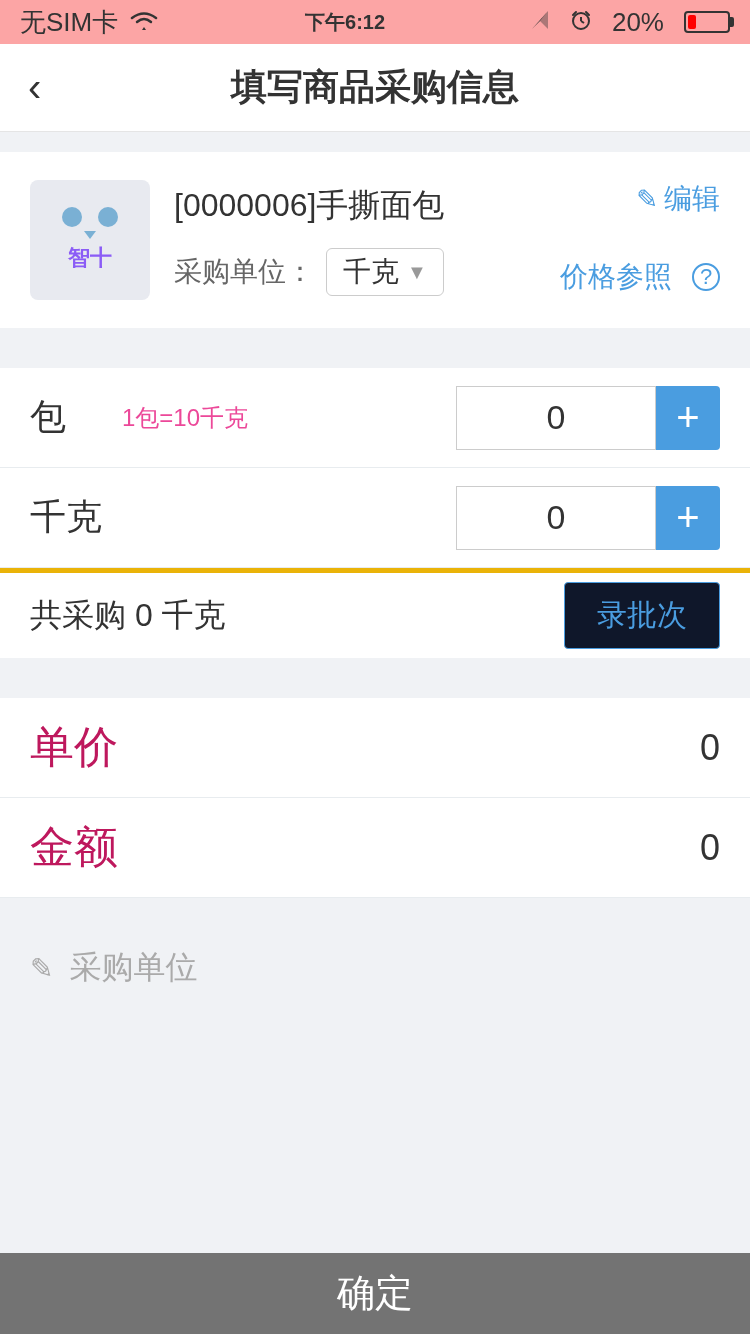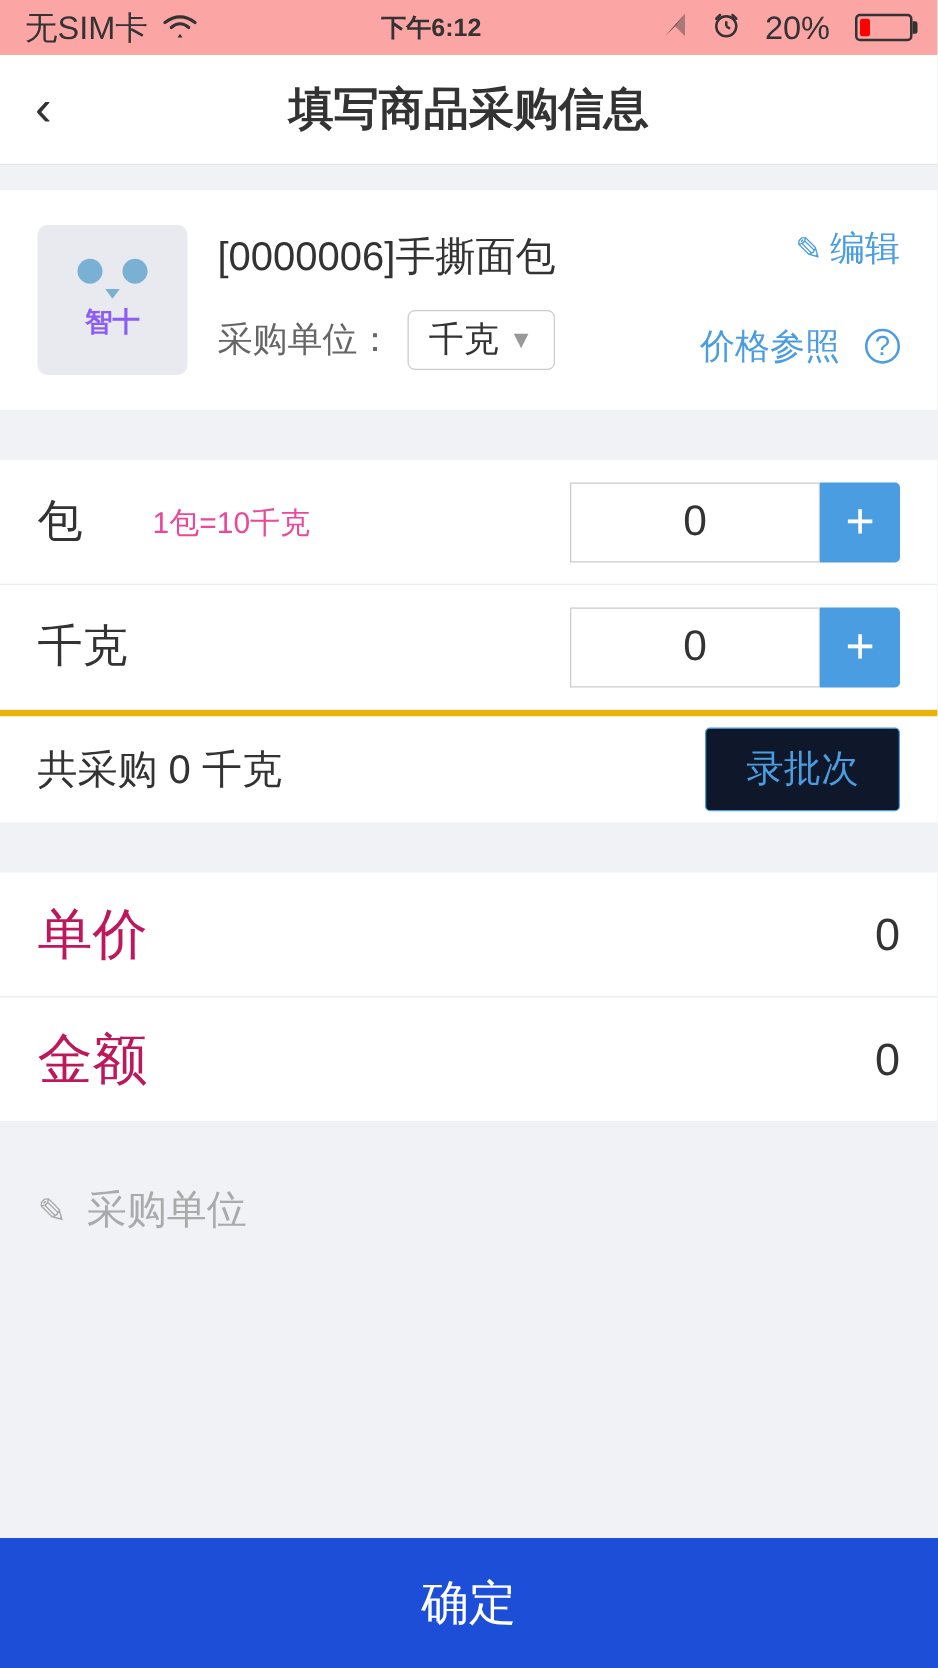--- a/index.html
+++ b/index.html
@@ -336,22 +336,22 @@
     }
     .pencil-icon {
       font-size: 28px;
     }
 
     
     .confirm-btn {
       position: fixed;
       bottom: 0;
       width: 750px;
-      height: 104px;
-      background: #1d4ed8;
+      height: 81px;
+      background: #737373;
       border: none;
       color: #fff;
       font-size: 38px;
       font-weight: 500;
       cursor: pointer;
       display: flex;
       align-items: center;
       justify-content: center;
     }
   </style>

